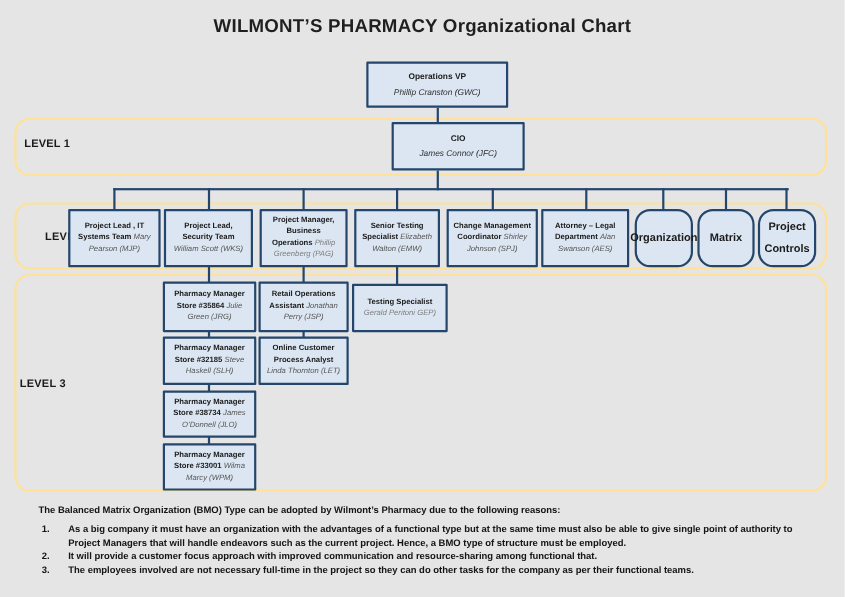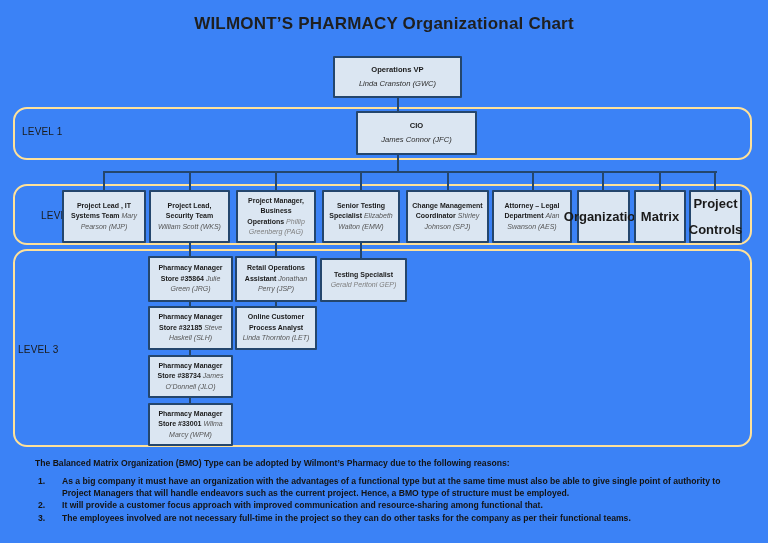--- a/index.html
+++ b/index.html
@@ -1,41 +1,41 @@
 <!DOCTYPE html>
 <html><head>
 <meta charset="utf-8">
 <style>
   html,body{margin:0;padding:0;background:#ffffff;}
   #canvas{
-    position:relative;width:768px;height:543px;background:#3b82f6;overflow:hidden;
+    position:relative;width:768px;height:543px;background:#e5e5e5;overflow:hidden;
     font-family:"Liberation Sans",sans-serif;color:#1a1a1a;
   }
   .title{
     position:absolute;top:14px;left:0;width:768px;text-align:center;
     font-size:17px;font-weight:bold;letter-spacing:.2px;color:#1f1f1f;
   }
   .band{
     position:absolute;border:2px solid #ffe199;border-radius:14px;background:transparent;
     box-sizing:border-box;
   }
   .band-label{
-    position:absolute;font-size:10px;font-weight:normal;color:#1a1a1a;letter-spacing:.2px;
+    position:absolute;font-size:10px;font-weight:bold;color:#1a1a1a;letter-spacing:.2px;
   }
   .box{
     position:absolute;background:#dbe6f2;border:2px solid #24466d;border-radius:1px;
     box-sizing:border-box;display:flex;align-items:center;justify-content:center;
     text-align:center;padding:1px 3px;font-size:7px;line-height:1.5;
   }
   .box p{margin:0;}
   .bt{font-weight:bold;color:#1a1a1a;}
   .nm{font-style:italic;color:#555555;}
   .topbox{font-size:7.6px;line-height:1.8;}
   .topbox .nm{color:#2e2e2e;}
-  .plainbox{font-weight:bold;font-size:13px;line-height:2;}
+  .plainbox{font-weight:bold;font-size:10px;line-height:2;border-radius:14px;}
   .graynm .nm{color:#7f7f7f;}
   .cv{position:absolute;width:2px;background:#24466d;}
   .ch{position:absolute;height:2px;background:#24466d;}
   .notes-intro{
     position:absolute;left:35px;top:458px;width:710px;
     font-size:8.6px;font-weight:bold;color:#141414;
   }
   .notes-list{
     position:absolute;left:38px;top:476px;width:712px;display:flex;flex-direction:column;gap:1px;
   }
@@ -73,21 +73,21 @@
   <div class="cv" style="left:189px;top:242px;height:15px;"></div>
   <div class="cv" style="left:275px;top:242px;height:15px;"></div>
   <div class="cv" style="left:360px;top:242px;height:17px;"></div>
   <div class="cv" style="left:189px;top:301px;height:6px;"></div>
   <div class="cv" style="left:189px;top:349px;height:7px;"></div>
   <div class="cv" style="left:189px;top:397px;height:7px;"></div>
   <div class="cv" style="left:275px;top:301px;height:6px;"></div>
 
   <div class="box topbox" style="left:333px;top:56px;width:129px;height:42px;">
     <p><span class="bt">Operations VP</span><br>
-       <span class="nm">Linda Cranston (GWC)</span></p>
+       <span class="nm">Phillip Cranston (GWC)</span></p>
   </div>
   <div class="box topbox" style="left:356px;top:111px;width:121px;height:44px;">
     <p><span class="bt">CIO</span><br>
        <span class="nm">James Connor (JFC)</span></p>
   </div>
 
   <div class="box" style="left:62px;top:190px;width:84px;height:53px;">
     <p><span class="bt">Project Lead , IT Systems Team</span>
        <span class="nm">Mary Pearson (MJP)</span></p>
   </div>

